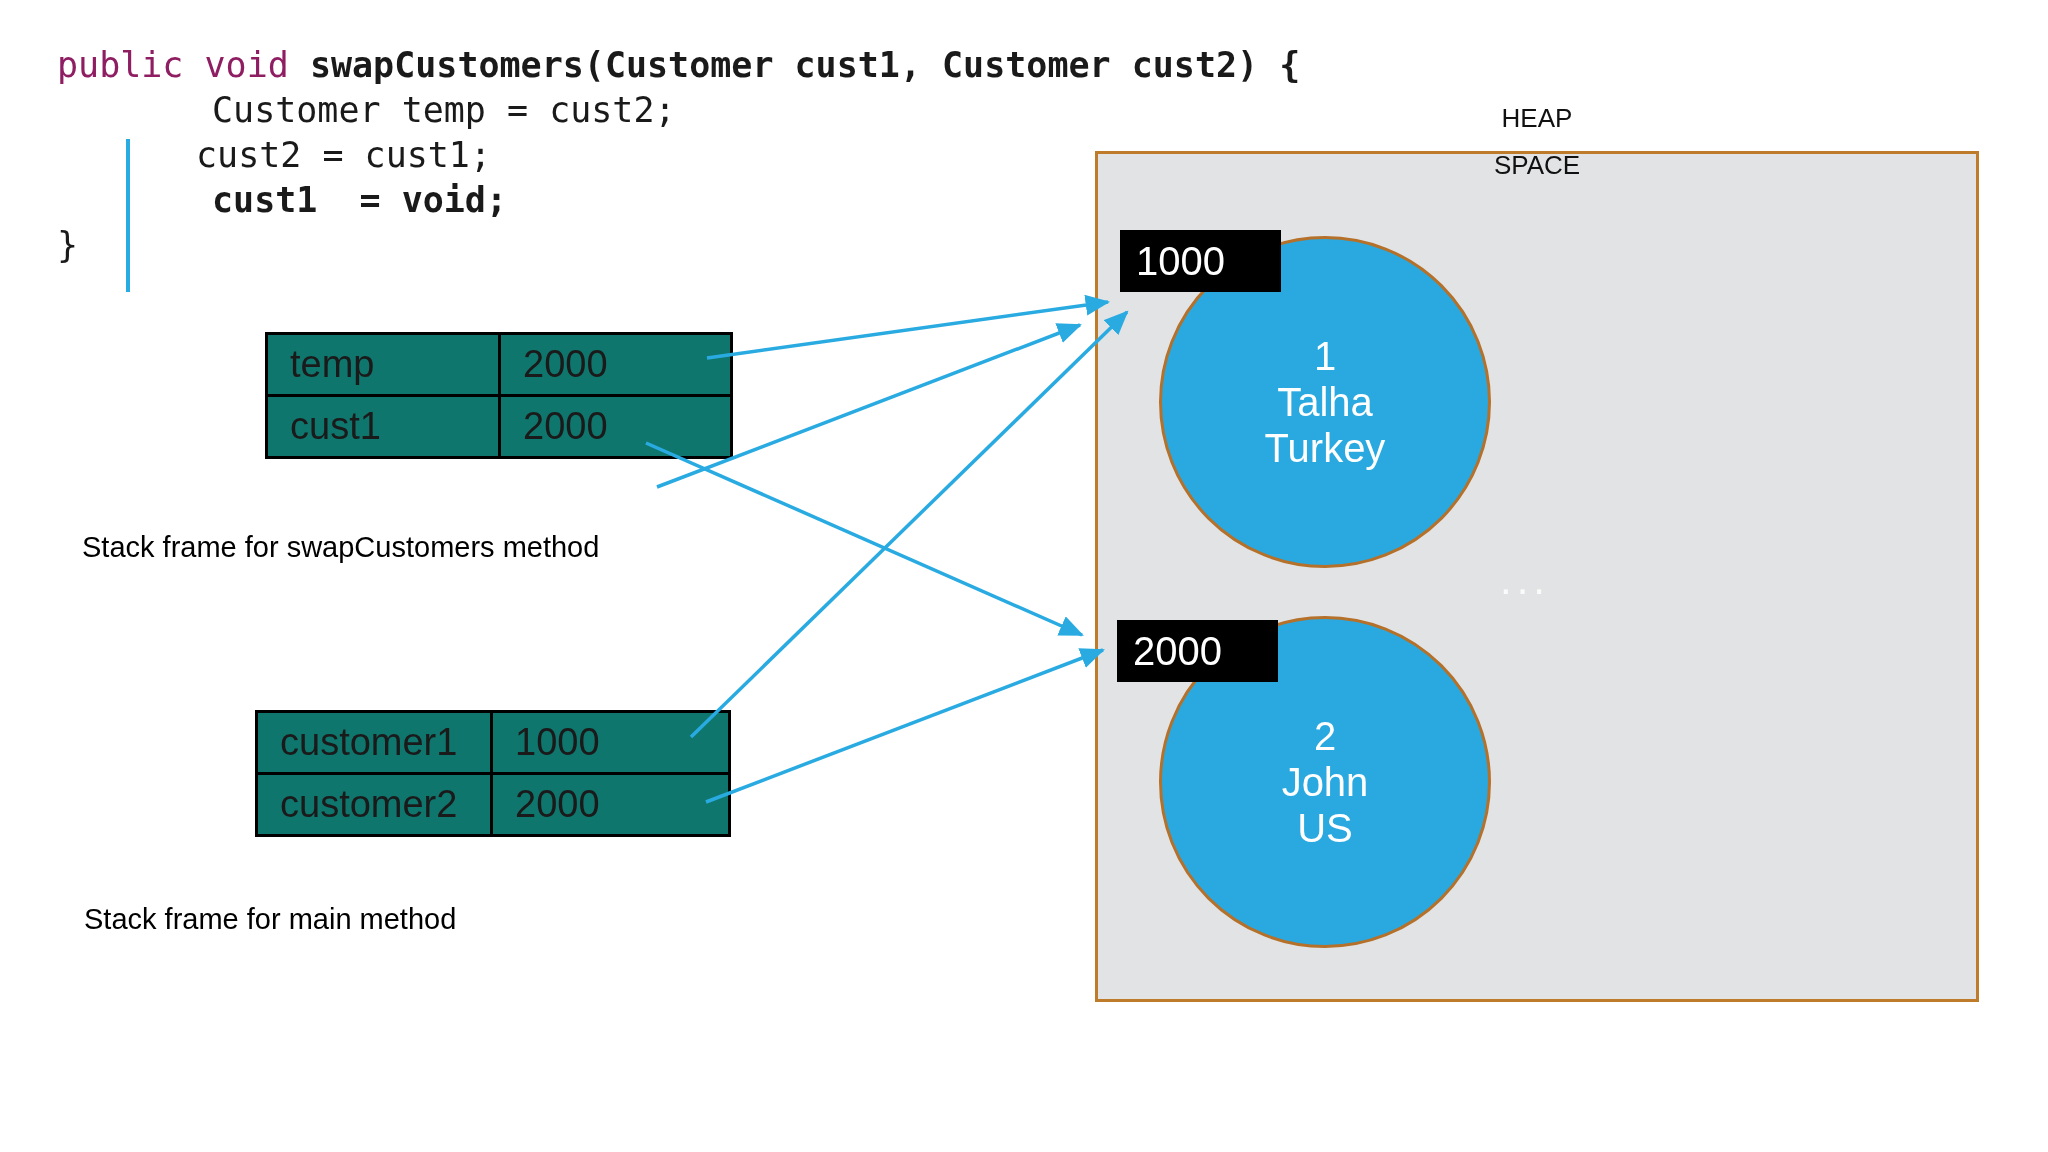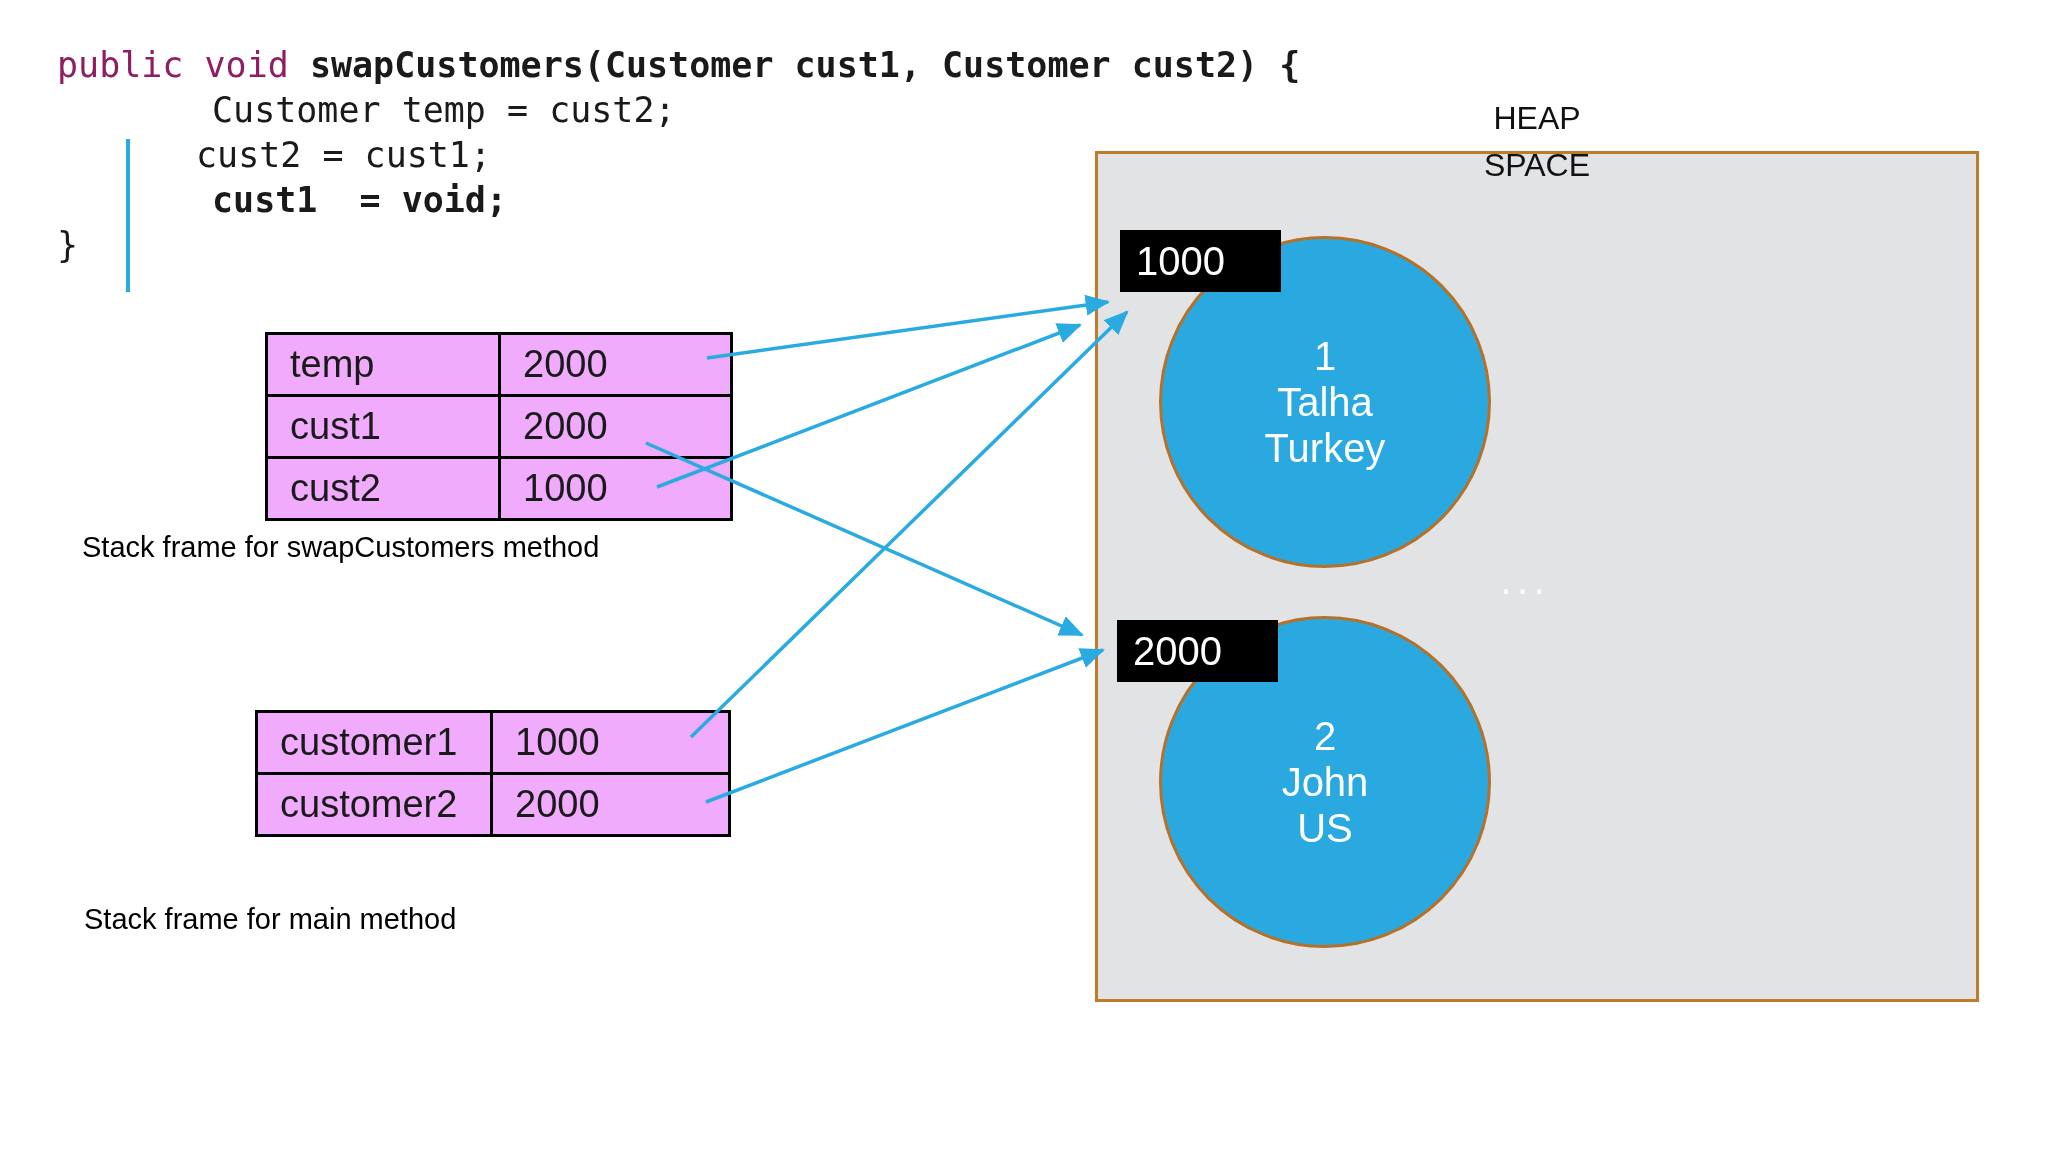--- a/index.html
+++ b/index.html
@@ -15,39 +15,39 @@
   .code-line .kw{color:var(--keyword);font-weight:normal;}
   .bold{font-weight:bold;}
   .exec-bar{
     position:absolute;left:126px;top:139px;width:4px;height:153px;
     background:var(--accent);
   }
   
   .stack-table{position:absolute;border-collapse:collapse;}
   .stack-table td{
     border:3px solid #000;font-size:38px;color:#1a1a1a;
-    padding:0 0 0 22px;vertical-align:middle;background:#f0abfc;
+    padding:0 0 0 22px;vertical-align:middle;background:#0f766e;
   }
   #stack-swap td{height:59px;}
   #stack-swap td.c1{width:208px;}
   #stack-swap td.c2{width:207px;}
   #stack-main td{height:59px;}
   #stack-main td.c1{width:210px;}
   #stack-main td.c2{width:213px;}
   .stack-caption{
     position:absolute;font-size:29px;color:#000000;white-space:nowrap;
   }
   
   .heap-box{
     position:absolute;left:1095px;top:151px;width:878px;height:845px;
     background:var(--heap_fill);border:3px solid var(--heap_border);
   }
   .heap-title{
     position:absolute;left:1437px;top:95px;width:200px;text-align:center;
-    font-size:32px;line-height:47px;color:#111;z-index:5;
+    font-size:26px;line-height:47px;color:#111;z-index:5;
   }
   .addr-box{
     position:absolute;width:161px;height:62px;background:var(--box_bg);
     color:var(--box_text);font-size:40px;line-height:62px;
     padding-left:16px;box-sizing:border-box;z-index:4;
   }
   #addr-1000{left:1120px;top:230px;}
   #addr-2000{left:1117px;top:620px;}
   .heap-object{
     position:absolute;width:326px;height:326px;border-radius:50%;
@@ -79,24 +79,20 @@
 
 <table class="stack-table" id="stack-swap" style="left:265px;top:332px;">
   <tbody>
       <tr>
     <td class="c1">temp</td>
     <td class="c2">2000</td>
   </tr>
   <tr>
     <td class="c1">cust1</td>
     <td class="c2">2000</td>
-  </tr>
-  <tr>
-    <td class="c1">cust2</td>
-    <td class="c2">1000</td>
   </tr>
 </tbody>
   </table>
 <div class="stack-caption" style="left:82px;top:531px;">Stack frame for swapCustomers method</div>
 
 <table class="stack-table" id="stack-main" style="left:255px;top:710px;padding-left:28px;">
   <tbody>
       <tr>
     <td class="c1">customer1</td>
     <td class="c2">1000</td>

